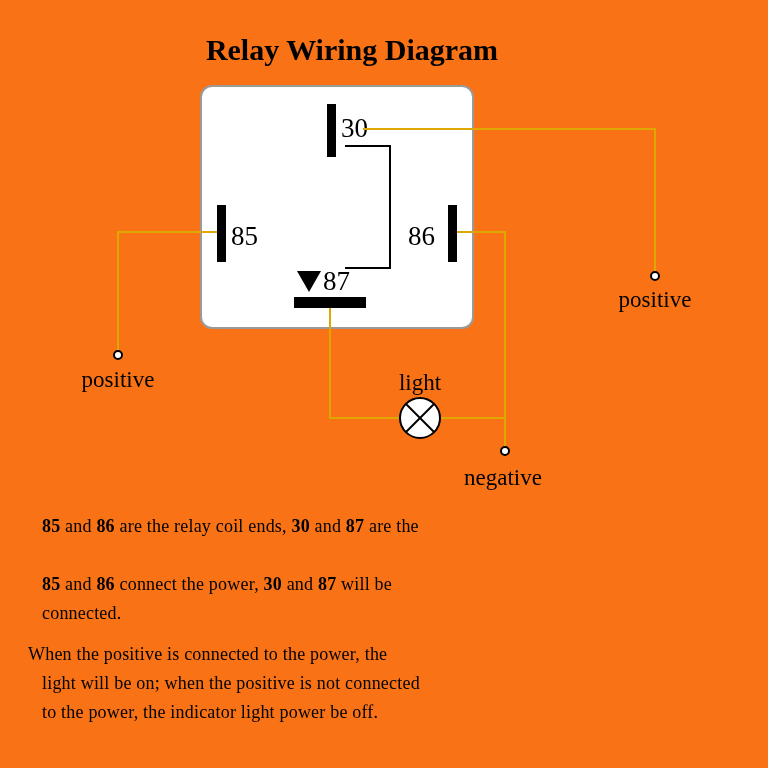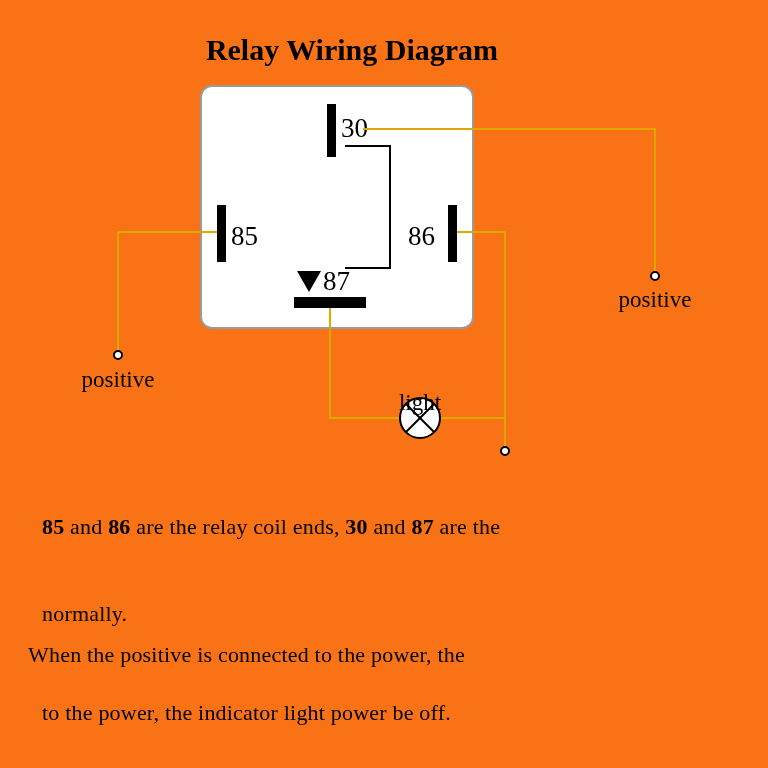--- a/index.html
+++ b/index.html
@@ -11,21 +11,21 @@
   .abs{position:absolute;}
   .title{font-size:30px;font-weight:bold;white-space:nowrap;transform:translateX(-50%);}
   .relay-box{border:2px solid var(--outline);border-radius:12px;background:#fff;box-sizing:border-box;}
   .bar{background:#000;}
   .wire{background:var(--wire);}
   .blackline{background:#000;}
   .node{width:10px;height:10px;border:2px solid #000;border-radius:50%;background:#fff;box-sizing:border-box;}
   .tlabel{font-size:27px;line-height:27px;white-space:nowrap;}
   .wlabel{font-size:23px;text-align:center;white-space:nowrap;}
   .tri{width:0;height:0;border-left:12px solid transparent;border-right:12px solid transparent;border-top:21px solid #000;}
-  .line{font-size:22px;line-height:29px;white-space:nowrap;}
+  .line{font-size:18px;line-height:29px;white-space:nowrap;}
   .line span{letter-spacing:0.2px;}
 </style>
 </head>
 <body>
 
 <div id="canvas" style="--wire: #dfa800; --outline: #9a9a9a;">
 
   <div class="abs title" style="left:352px;top:33px;">Relay Wiring Diagram</div>
 
   <div class="abs relay-box" style="left:200px;top:85px;width:274px;height:244px;"></div>
@@ -53,32 +53,35 @@
   <div class="abs wlabel" style="left:607px;top:287px;width:96px;">positive</div>
 
   <div class="abs wire" style="left:118px;top:231px;width:99px;height:2px;"></div>
   <div class="abs wire" style="left:117px;top:231px;width:2px;height:120px;"></div>
   <div class="abs node" style="left:113px;top:350px;"></div>
   <div class="abs wlabel" style="left:70px;top:367px;width:96px;">positive</div>
 
   <div class="abs wire" style="left:457px;top:231px;width:49px;height:2px;"></div>
   <div class="abs wire" style="left:504px;top:231px;width:2px;height:216px;"></div>
   <div class="abs node" style="left:500px;top:446px;"></div>
+  <div class="abs wlabel" style="left:453px;top:465px;width:100px;">negative</div>
 
   <div class="abs wire" style="left:329px;top:308px;width:2px;height:111px;"></div>
   <div class="abs wire" style="left:329px;top:417px;width:177px;height:2px;"></div>
 
   <div class="abs" style="left:398px;top:396px;width:44px;height:44px;">
     <svg width="44" height="44" viewBox="0 0 44 44">
       <circle cx="22" cy="22" r="20" fill="#ffffff" stroke="#000000" stroke-width="2"></circle>
       <line x1="8" y1="8" x2="36" y2="36" stroke="#000000" stroke-width="2"></line>
       <line x1="36" y1="8" x2="8" y2="36" stroke="#000000" stroke-width="2"></line>
     </svg>
   </div>
-  <div class="abs wlabel" style="left:394px;top:390px;width:52px;">light</div>
+  <div class="abs wlabel" style="left:394px;top:370px;width:52px;">light</div>
 
   <div class="abs line" style="left:42px;top:512px;"><span style="font-weight: bold;">85</span><span> and </span><span style="font-weight: bold;">86</span><span> are the relay coil ends, </span><span style="font-weight: bold;">30</span><span> and </span><span style="font-weight: bold;">87</span><span> are the</span></div>
-  <div class="abs line" style="left:42px;top:599px;"><span>normally.</span></div>
+  <div class="abs line" style="left:42px;top:570px;"><span style="font-weight: bold;">85</span><span> and </span><span style="font-weight: bold;">86</span><span> connect the power, </span><span style="font-weight: bold;">30</span><span> and </span><span style="font-weight: bold;">87</span><span> will be</span></div>
+  <div class="abs line" style="left:42px;top:599px;"><span>connected.</span></div>
 
   <div class="abs line" style="left:28px;top:640px;"><span>When the positive is connected to the power, the</span></div>
+  <div class="abs line" style="left:42px;top:669px;"><span>light will be on; when the positive is not connected</span></div>
   <div class="abs line" style="left:42px;top:698px;"><span>to the power, the indicator light power be off.</span></div>
 
 </div>
 
 </body></html>

